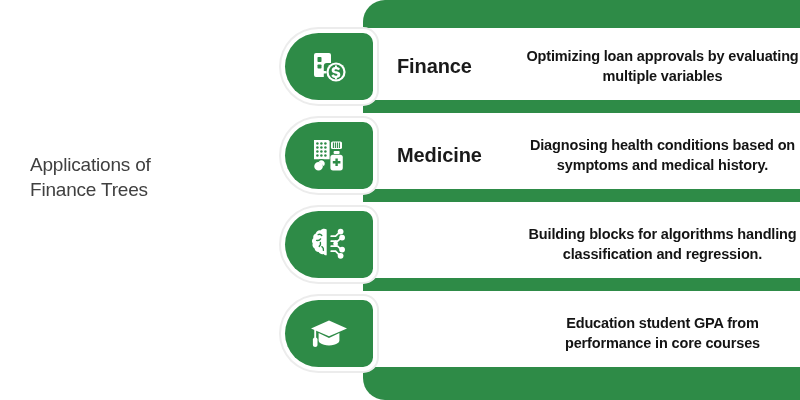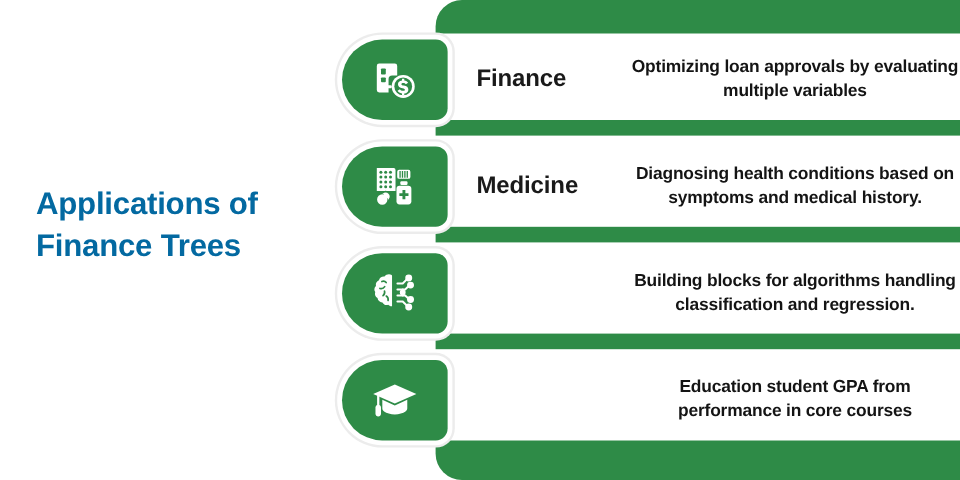--- a/index.html
+++ b/index.html
@@ -21,23 +21,23 @@
   }
 
   
   .title-block {
     position: absolute;
     left: 30px;
     top: 152px;
     width: 250px;
   }
   .title-line {
-    font-size: 26px;
-    font-weight: bold;
-    color: #0369a1;
+    font-size: 19px;
+    font-weight: normal;
+    color: #404040;
     line-height: 1.34;
     letter-spacing: -0.2px;
     white-space: nowrap;
   }
 
   
   .backbone {
     position: absolute;
     left: 363px;
     width: 437px;

